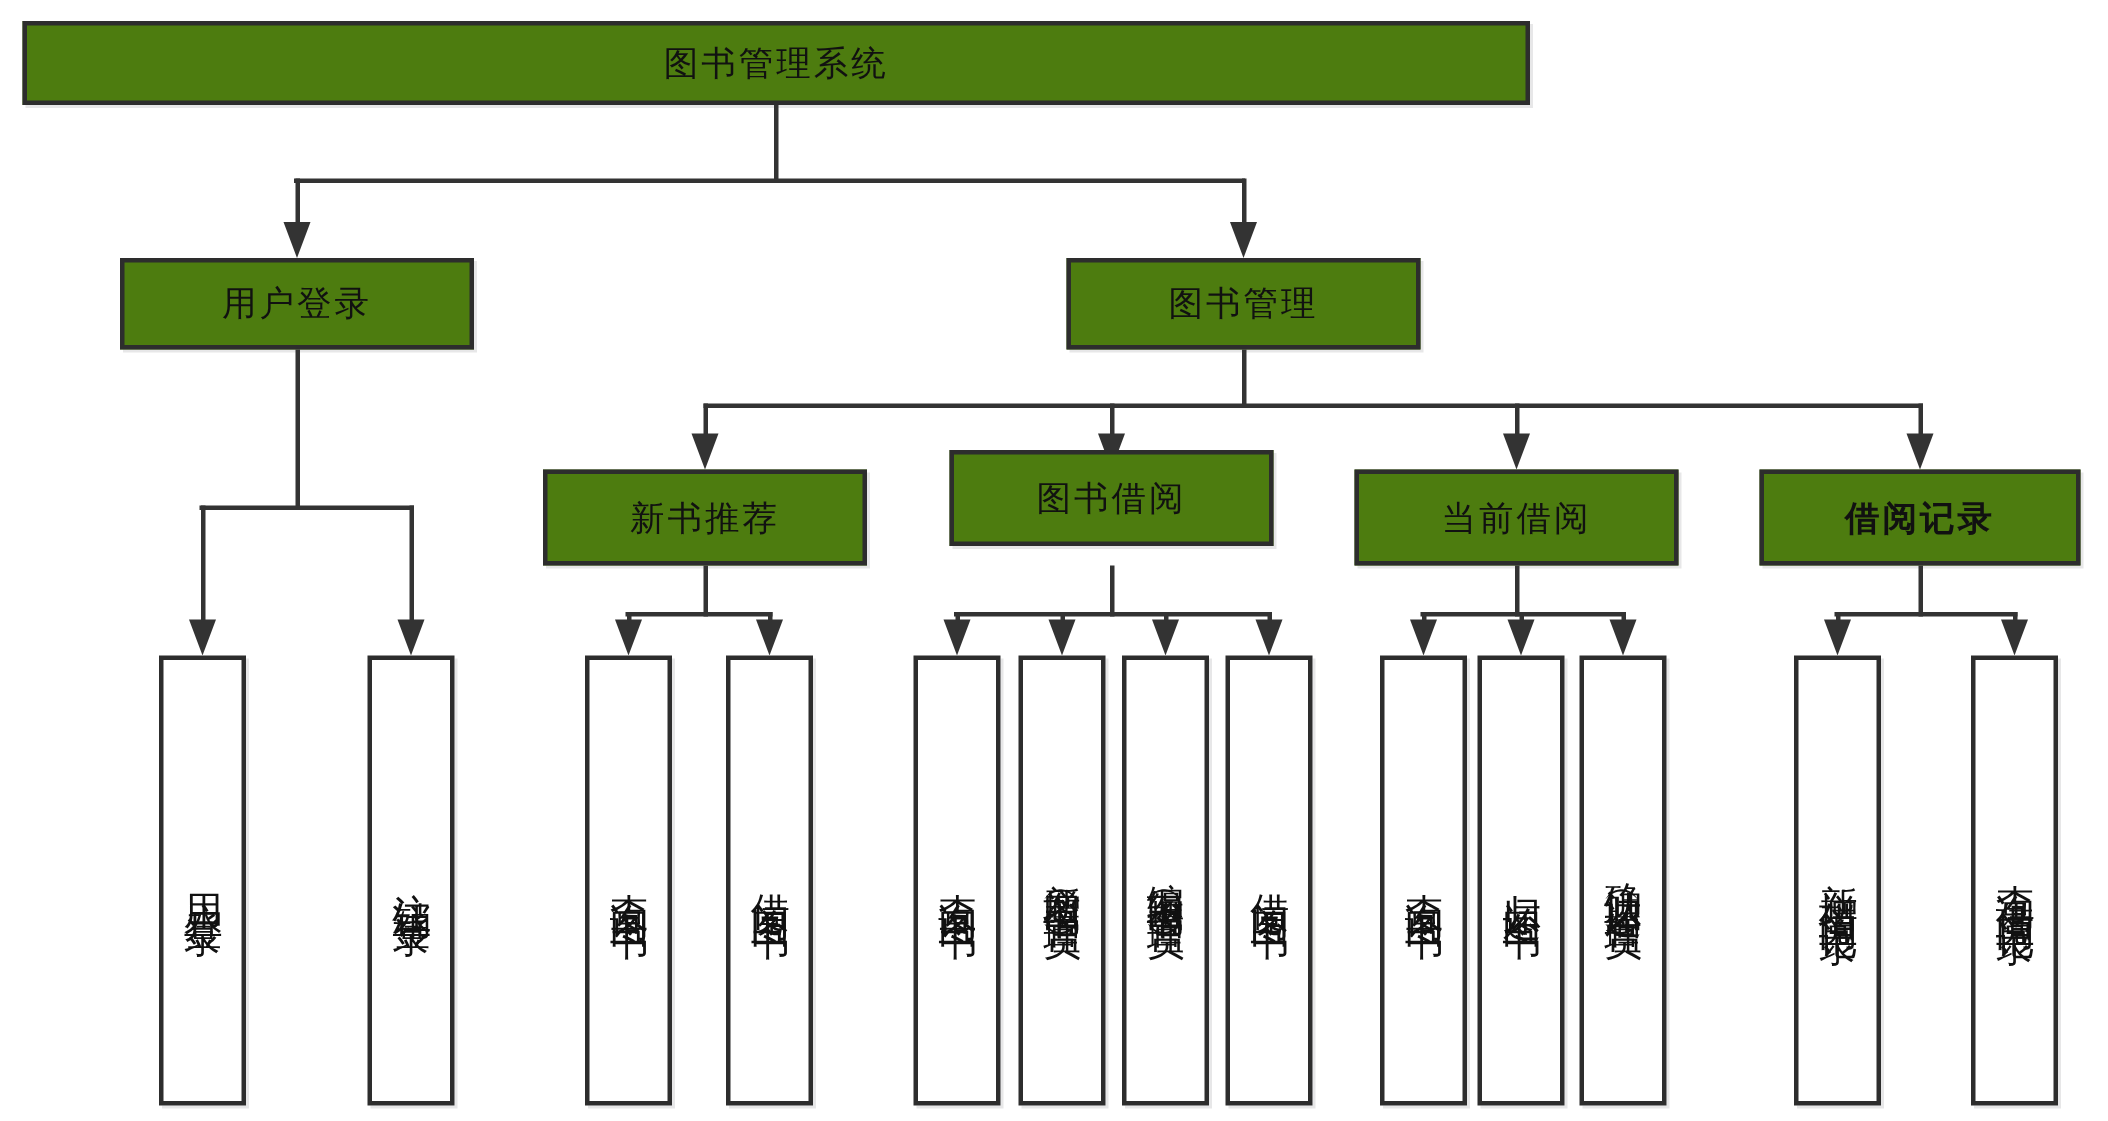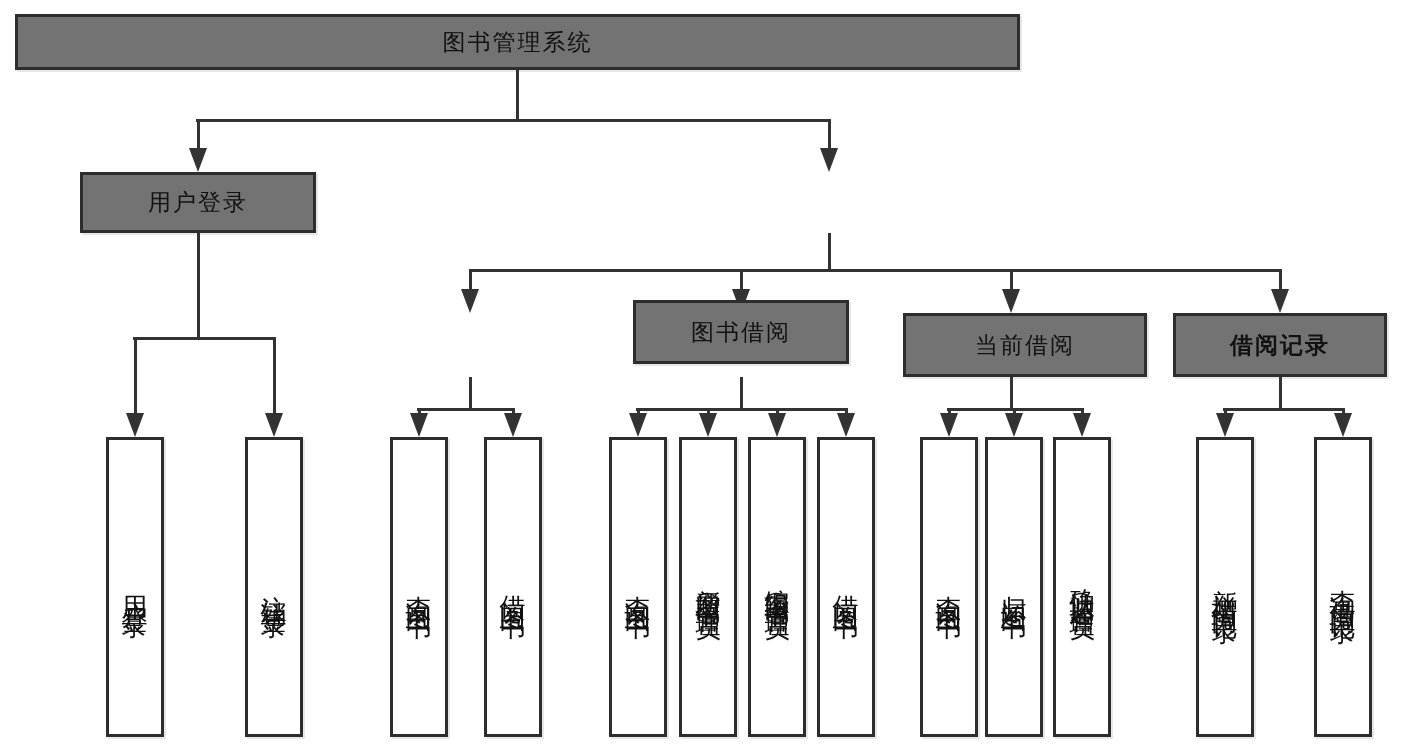--- a/index.html
+++ b/index.html
@@ -1,21 +1,21 @@
 <!DOCTYPE html>
 <html><head>
 <meta charset="utf-8">
 <style>
   html,body { margin:0; padding:0; background:#ffffff; }
   #canvas {
     position:relative; width:1405px; height:747px; background:#ffffff;
     font-family:"DejaVu Sans","Liberation Sans",sans-serif; overflow:hidden;
   }
   .box {
-    position:absolute; box-sizing:border-box; background:#737373;
+    position:absolute; box-sizing:border-box; background:#4d7c0f;
     border:3px solid #2d2d2d; display:flex; align-items:center; justify-content:center;
     font-size:23px; letter-spacing:2px; color:#111111;
     box-shadow:2px 2px 0 rgba(120,120,130,0.18);
   }
   .vbox {
     position:absolute; box-sizing:border-box; background:#ffffff;
     border:3px solid #2d2d2d; top:437px; width:58px; height:300px;
     display:flex; align-items:center; justify-content:center;
     box-shadow:2px 2px 0 rgba(120,120,130,0.18);
   }
@@ -50,43 +50,49 @@
   <div class="vl" style="left:516px; top:70px; height:51px;"></div>
   <div class="hl" style="left:196px; top:119px; width:634px;"></div>
   <div class="vl" style="left:197px; top:119px; height:33px;"></div>
   <div class="arrow" style="left:189px; top:148px;"></div>
   <div class="vl" style="left:828px; top:119px; height:33px;"></div>
   <div class="arrow" style="left:820px; top:148px;"></div>
 
   <div class="box" style="left:80px; top:172px; width:236px; height:61px;">
     <span>用户登录</span>
   </div>
+  <div class="box" style="left:711px; top:172px; width:236px; height:61px;">
+    <span>图书管理</span>
+  </div>
 
   <div class="vl" style="left:197px; top:233px; height:107px;"></div>
   <div class="hl" style="left:133px; top:337px; width:143px;"></div>
   <div class="vl" style="left:134px; top:337px; height:80px;"></div>
   <div class="arrow" style="left:126px; top:413px;"></div>
   <div class="vl" style="left:273px; top:337px; height:80px;"></div>
   <div class="arrow" style="left:265px; top:413px;"></div>
 
   <div class="vl" style="left:828px; top:233px; height:39px;"></div>
   <div class="hl" style="left:469px; top:269px; width:813px;"></div>
   <div class="vl" style="left:469px; top:269px; height:24px;"></div>
   <div class="arrow" style="left:461px; top:289px;"></div>
   <div class="vl" style="left:740px; top:269px; height:24px;"></div>
   <div class="arrow" style="left:732px; top:289px;"></div>
   <div class="vl" style="left:1010px; top:269px; height:24px;"></div>
   <div class="arrow" style="left:1002px; top:289px;"></div>
   <div class="vl" style="left:1279px; top:269px; height:24px;"></div>
   <div class="arrow" style="left:1271px; top:289px;"></div>
 
+  <div class="box" style="left:362px; top:313px; width:216px; height:64px;">
+    <span>新书推荐</span>
+  </div>
   <div class="box" style="left:633px; top:300px; width:216px; height:64px;">
     <span>图书借阅</span>
   </div>
-  <div class="box" style="left:903px; top:313px; width:244px; height:64px;">
+  <div class="box" style="left:903px; top:313px; width:216px; height:64px;">
     <span>当前借阅</span>
   </div>
   <div class="box" style="left:1173px; top:313px; width:214px; height:64px;font-weight:bold;">
     <span>借阅记录</span>
   </div>
 
   <div class="vl" style="left:469px; top:377px; height:34px;"></div>
   <div class="hl" style="left:417px; top:408px; width:98px;"></div>
   <div class="vl" style="left:418px; top:408px; height:9px;"></div>
   <div class="arrow" style="left:410px; top:413px;"></div>

